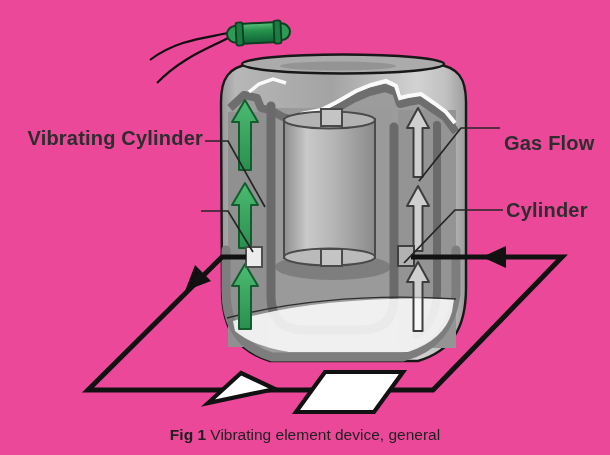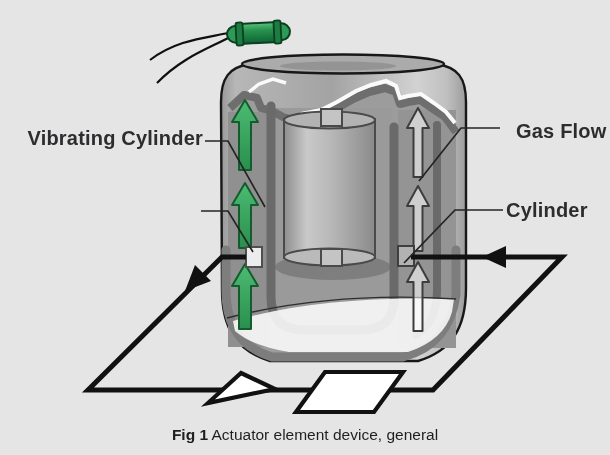--- a/index.html
+++ b/index.html
@@ -1,17 +1,17 @@
 <!DOCTYPE html>
 <html><head>
 <meta charset="utf-8">
 <style>
   html,body{margin:0;padding:0;background:#fff;}
   .stage{
-    position:relative;width:610px;height:455px;background:#e5e5e5;
+    position:relative;width:610px;height:455px;background:#ec4899;
     font-family:"Liberation Sans", sans-serif;overflow:hidden;
   }
   .stage svg{position:absolute;left:0;top:0;}
   .diagram-label{
     position:absolute;font-weight:bold;font-size:20px;line-height:22px;
     color:#2d2d2f;letter-spacing:.2px;white-space:nowrap;
   }
   .label-right{text-align:right;}
   .caption{
     position:absolute;left:0;top:426px;width:610px;text-align:center;
@@ -122,20 +122,20 @@
 
     <g fill="none" stroke="#242424" stroke-width="1.7">
       <path d="M205,141 L228,141 L265,207"></path>
       <path d="M201,211 L228,211 L253,252"></path>
       <path d="M500,128 L461,128 L419,181"></path>
       <path d="M503,210 L455,210 L404,263"></path>
     </g>
   </svg>
 
   <div class="diagram-label label-right" style="right:407px;top:127px;">Vibrating Cylinder</div>
-  <div class="diagram-label" style="left:504px;top:120px;margin-left:12px;">Gas Flow</div>
+  <div class="diagram-label" style="left:504px;top:132px;">Gas Flow</div>
   <div class="diagram-label" style="left:506px;top:199px;">Cylinder</div>
 
   <div class="caption">
-    <span class="b">Fig 1</span><span> Actuator element device, general</span>
+    <span class="b">Fig 1</span><span> Vibrating element device, general</span>
   </div>
 
 </div>
 
 </body></html>

